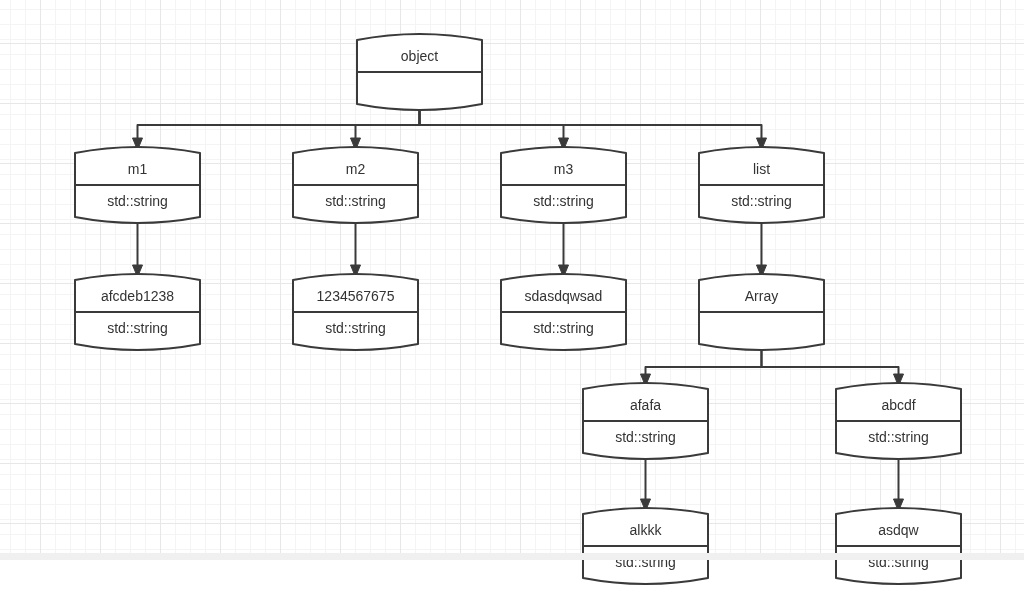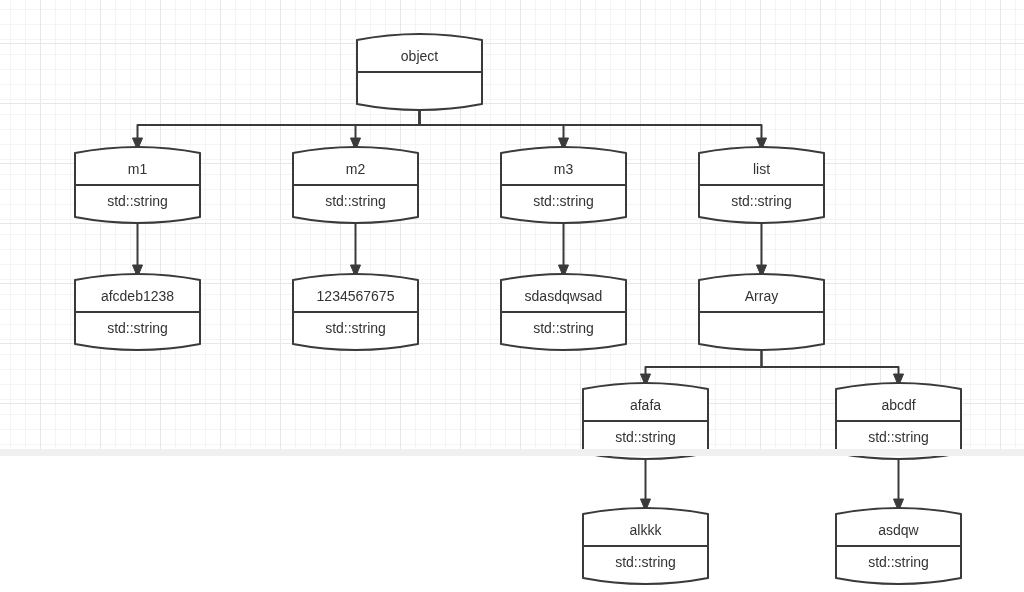--- a/index.html
+++ b/index.html
@@ -6,21 +6,21 @@
     margin: 0;
     padding: 0;
     width: 1024px;
     height: 592px;
     overflow: hidden;
     font-family: "Liberation Sans", sans-serif;
   }
   .canvas {
     position: relative;
     width: 1024px;
-    height: 456px;
+    height: 560px;
     background-color: #ffffff;
     background-image:
       linear-gradient(90deg, #e7e7e7 1px, transparent 1px),
       linear-gradient(#e7e7e7 1px, transparent 1px),
       linear-gradient(90deg, #f4f4f4 1px, transparent 1px),
       linear-gradient(#f4f4f4 1px, transparent 1px);
     background-size: 60px 60px, 60px 60px, 15px 15px, 15px 15px;
     background-position: 40px 0, 0 43px, 10px 0, 0 9px;
   }
   .bottom-edge {

